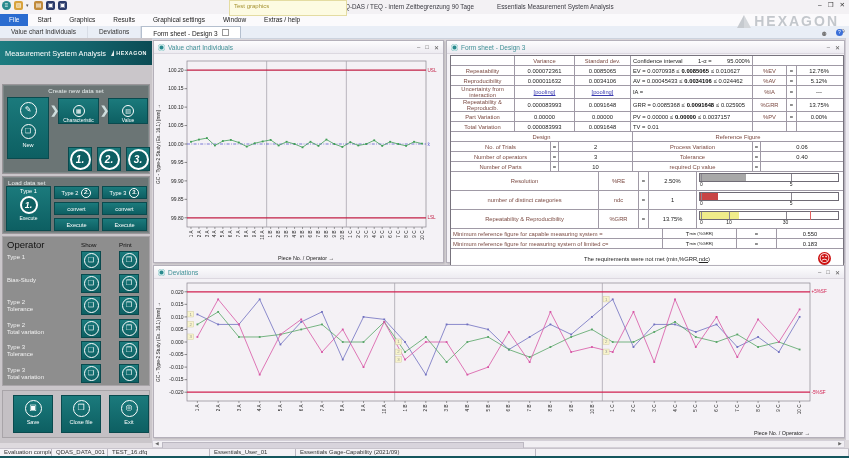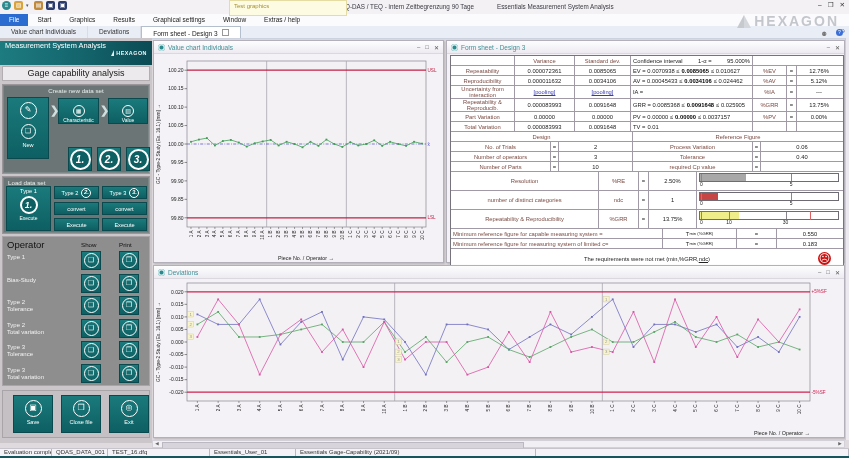--- a/index.html
+++ b/index.html
@@ -28,21 +28,21 @@
   .tab.active{background:#fff;border:1px solid #b4bfce;border-bottom:none;color:#222;}
   .tab .mini{display:inline-block;margin-left:4px;font-size:5px;color:#777;border:1px solid #999;
     width:5px;height:5px;line-height:5px;}
   .ribbonbtn{position:absolute;right:4px;top:27px;font-size:6px;color:#667;}
   .tooltip{position:absolute;left:229px;top:0;width:118px;height:16px;background:#fdfbe2;
     border:1px solid #e4dca2;font-size:6px;color:#a59230;padding:2px 4px;z-index:40;box-sizing:border-box;}
   
   .sidebar{position:absolute;left:0;top:38px;width:152px;height:405px;background:#cac6ca;}
   .sb-header{position:absolute;left:0;top:3px;width:152px;height:24px;
     background:linear-gradient(90deg,#1d7c80 0%,#14646c 55%,#0b4b54 100%);
-    color:#fff;display:flex;padding:0 5px;box-sizing:border-box;}
+    color:#fff;display:flex;align-items:center;padding:0 5px;box-sizing:border-box;}
   .sb-header .t{font-size:7.4px;}
   .sb-hex{margin-left:auto;display:flex;align-items:center;gap:2px;font-size:5.4px;font-weight:bold;letter-spacing:.5px;color:#eef4f4;}
   .sb-hexmark{width:0;height:0;border-left:3px solid transparent;border-bottom:6px solid #e8eeee;}
   .sb-title{position:absolute;left:2px;top:28px;width:148px;height:15px;background:#eceaec;
     border:1px solid #b2aeb2;box-sizing:border-box;text-align:center;font-size:9px;color:#1a1a1a;padding-top:1px;}
   .panel{position:absolute;background:#6b7575;border:1px solid #9a969a;box-shadow:inset 0 0 0 1px #7d8787;box-sizing:border-box;}
   .panel .ptitle{color:#e8eeee;font-size:6.2px;text-align:center;padding-top:2px;}
   .ptitle.left{text-align:left;padding-left:5px;}
   .tealbtn{position:absolute;background:linear-gradient(#1b7a7c,#0d5f62);border:1px solid #0a4a4e;
     box-sizing:border-box;color:#fff;text-align:center;}
@@ -158,21 +158,20 @@
   <div class="tooltip">Test graphics</div>
 
   <div class="sidebar">
     <div class="sb-header">
       <span class="t">Measurement System Analysis</span>
       <span class="sb-hex">
         <span class="sb-hexmark"></span>
         <span>HEXAGON</span>
       </span>
     </div>
-    <div class="sb-title">Gage capability analysis</div>
 
     <div class="panel" style="left:2px;top:46px;width:148px;height:90px">
       <div class="ptitle">Create new data set</div>
     </div>
     <div class="tealbtn" style="left:7px;top:59px;width:42px;height:62px">
       <span class="circ" style="width:17px;height:17px;font-size:8px;line-height:14px;margin-top:4px">✎</span><br>
       <span class="circ" style="width:15px;height:15px;font-size:7px;line-height:12px;margin-top:2px">❏</span>
       <span class="blabel" style="display:block;margin-top:3px">New</span>
     </div>
     <span class="chev" style="left:50px;top:66px">❯</span>

